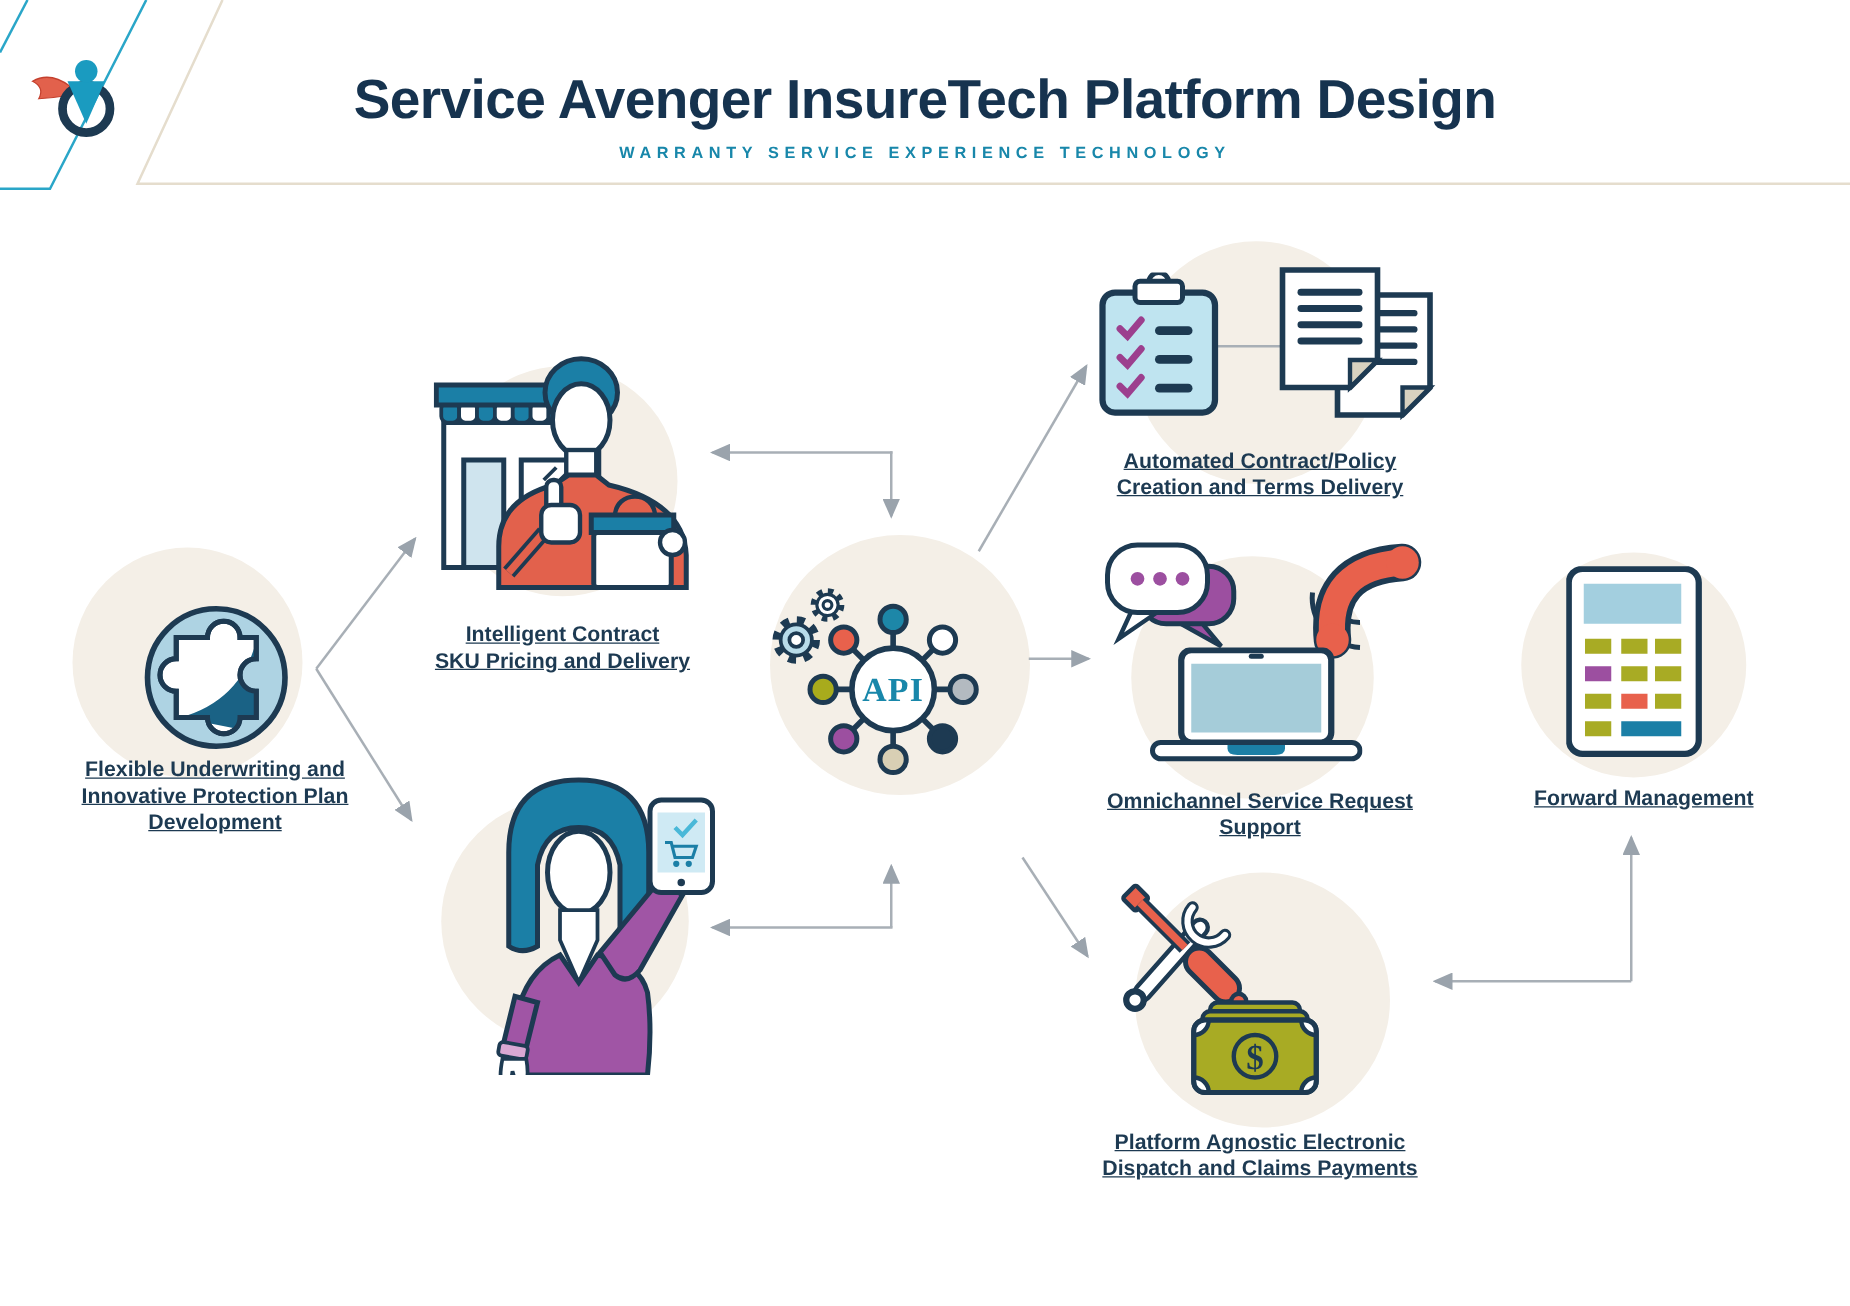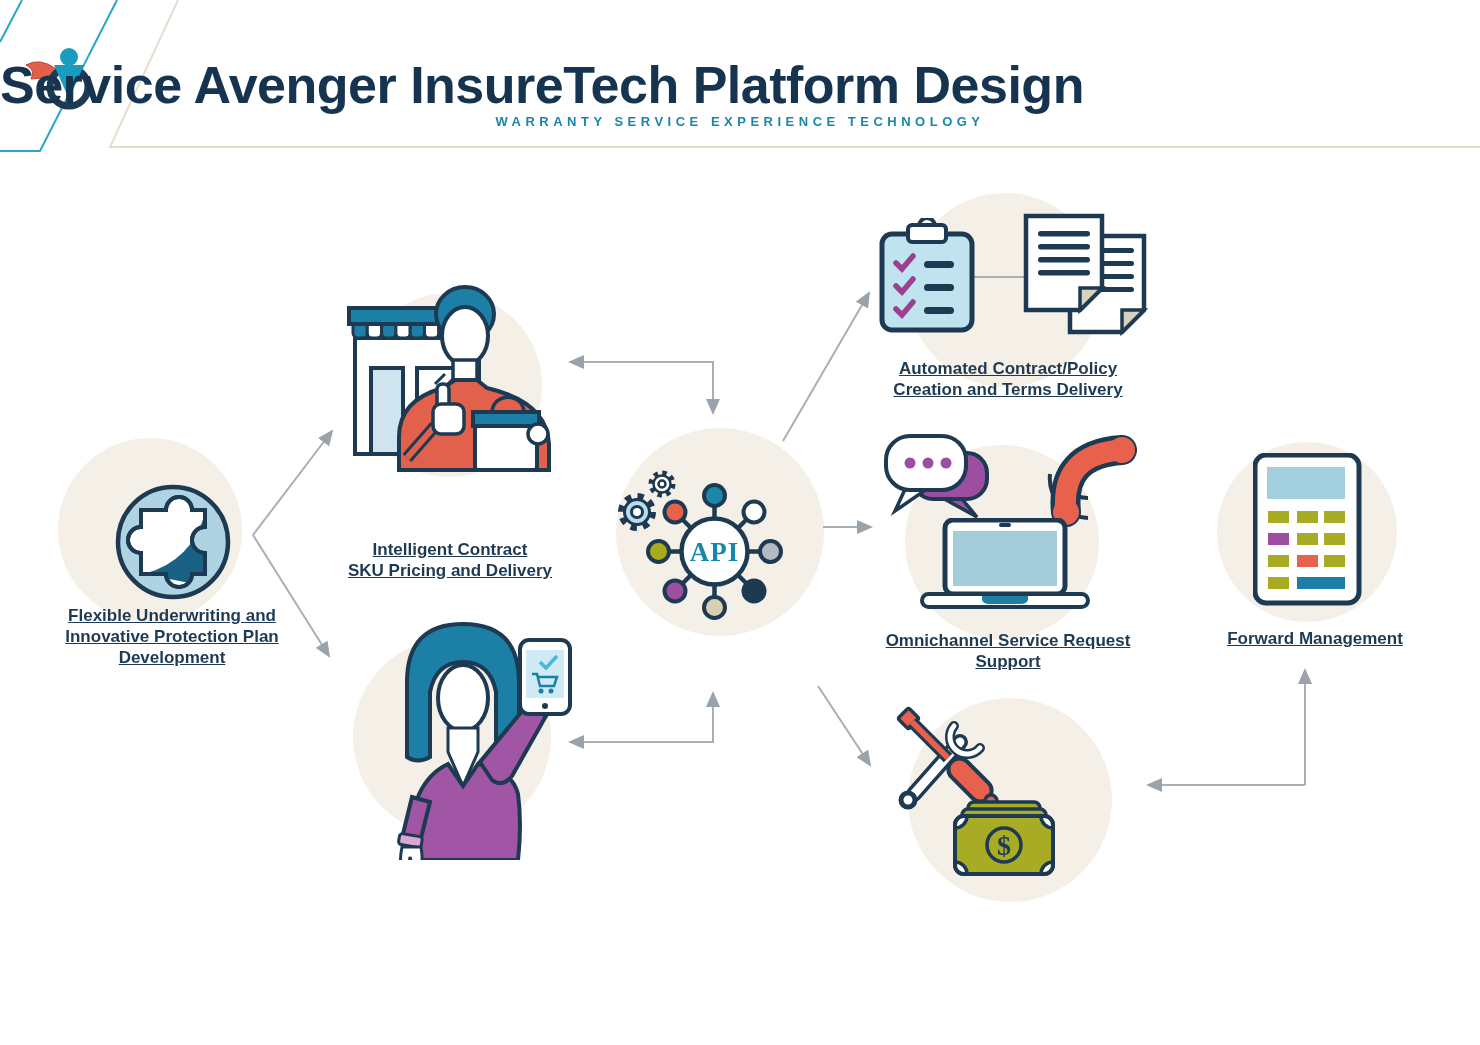--- a/index.html
+++ b/index.html
@@ -3,22 +3,22 @@
 <meta charset="utf-8">
 <style>
   html,body{margin:0;padding:0;background:#fff;}
   .canvas{position:relative;width:1480px;height:1045px;background:#fff;overflow:hidden;
           font-family:"Liberation Sans",sans-serif;}
   svg{display:block;}
   .bgcircle{position:absolute;border-radius:50%;background:#f4efe7;z-index:1;}
   .iconwrap{position:absolute;z-index:3;}
   .label{position:absolute;z-index:4;color:#1d3a52;font-weight:bold;font-size:17px;
          line-height:1.24;text-align:center;white-space:pre-line;text-decoration:underline;}
-  .title{position:absolute;left:0;top:55px;width:1480px;text-align:left;z-index:4;
-         color:#16334f;font-size:52px;font-weight:bold;letter-spacing:-0.5px;}
+  .title{position:absolute;left:0;top:55px;width:1480px;text-align:center;z-index:4;
+         color:#16334f;font-size:44px;font-weight:bold;letter-spacing:-0.5px;}
   .subtitle{position:absolute;left:0;top:114px;width:1480px;text-align:center;z-index:4;
          color:#1887aa;font-size:13px;font-weight:bold;letter-spacing:4.5px;}
   .lines-layer{position:absolute;left:0;top:0;z-index:0;}
   .arrow-layer{position:absolute;left:0;top:0;z-index:2;pointer-events:none;}
 </style>
 </head>
 <body>
 
 <div class="canvas">
 
@@ -114,21 +114,21 @@
       <line x1="60" y1="186" x2="88" y2="154" stroke="#1d3a52" stroke-width="12"></line>
       <line x1="60" y1="186" x2="88" y2="154" stroke="#e2614c" stroke-width="6"></line>
       <rect x="90" y="112" width="12" height="26" rx="5.5" fill="#fff" stroke="#1d3a52" stroke-width="3.5"></rect>
       <rect x="86" y="132" width="31" height="30" rx="8" fill="#fff" stroke="#1d3a52" stroke-width="3.5"></rect>
       <path d="M145,141 C145,120 177,120 177,141" fill="none" stroke="#1d3a52" stroke-width="3.5"></path>
       <rect x="126" y="140" width="66" height="14" fill="#1b7fa6" stroke="#1d3a52" stroke-width="4"></rect>
       <rect x="128" y="154" width="62" height="44" rx="3" fill="#fff" stroke="#1d3a52" stroke-width="4"></rect>
       <circle cx="191" cy="162" r="10" fill="#fff" stroke="#1d3a52" stroke-width="3.5"></circle>
     </svg>
   </div>
-  <div class="label" style="left:330px;top:539px;width:240px">Intelligent Contract
+  <div class="label" style="left:330px;top:497px;width:240px">Intelligent Contract
 SKU Pricing and Delivery</div>
 
   <div class="iconwrap" style="left:352px;top:612px">
     <svg width="220" height="248" viewBox="0 0 220 248">
       <ellipse cx="111" cy="86" rx="25" ry="33" fill="#fff" stroke="#1d3a52" stroke-width="4"></ellipse>
       <path d="M55,145 L55,70 Q55,12 111,12 Q167,12 167,70 L167,145 Q155,152 144,145 L144,80 Q138,50 111,50 Q84,50 78,80 L78,145 Q66,152 55,145 Z" fill="#1b7fa6" stroke="#1d3a52" stroke-width="4"></path>
       <path d="M96,140 L111,174 L126,140 L126,116 L96,116 Z" fill="#fff" stroke="#1d3a52" stroke-width="3"></path>
       <path d="M58,248 Q54,172 96,152 L111,174 L126,152 Q160,158 166,182 Q170,212 166,248 Z" fill="#a055a5" stroke="#1d3a52" stroke-width="4"></path>
       <path d="M140,168 L128,150 L176,92 L194,104 L160,164 Q150,176 140,168 Z" fill="#a055a5" stroke="#1d3a52" stroke-width="4"></path>
       <path d="M176,92 L194,104 L200,94 L182,82 Z" fill="#d9a8d4" stroke="#1d3a52" stroke-width="3"></path>
@@ -302,14 +302,16 @@
         <circle cx="3" cy="16" r="12" fill="#fff" stroke="#1d3a52" stroke-width="3.5"></circle>
         <circle cx="101" cy="16" r="12" fill="#fff" stroke="#1d3a52" stroke-width="3.5"></circle>
         <circle cx="3" cy="74" r="12" fill="#fff" stroke="#1d3a52" stroke-width="3.5"></circle>
         <circle cx="101" cy="74" r="12" fill="#fff" stroke="#1d3a52" stroke-width="3.5"></circle>
       </g>
       <circle cx="52" cy="45" r="17" fill="#a8ab24" stroke="#1d3a52" stroke-width="3.5"></circle>
       <rect x="3" y="16" width="98" height="58" rx="9" fill="none" stroke="#1d3a52" stroke-width="4"></rect>
       <text x="52" y="55" text-anchor="middle" font-family="Liberation Serif, serif" font-size="28" font-weight="bold" fill="#1d3a52">$</text>
     </svg>
   </div>
+  <div class="label" style="left:862px;top:903px;width:292px">Platform Agnostic Electronic
+Dispatch and Claims Payments</div>
 
 </div>
 
 </body></html>

